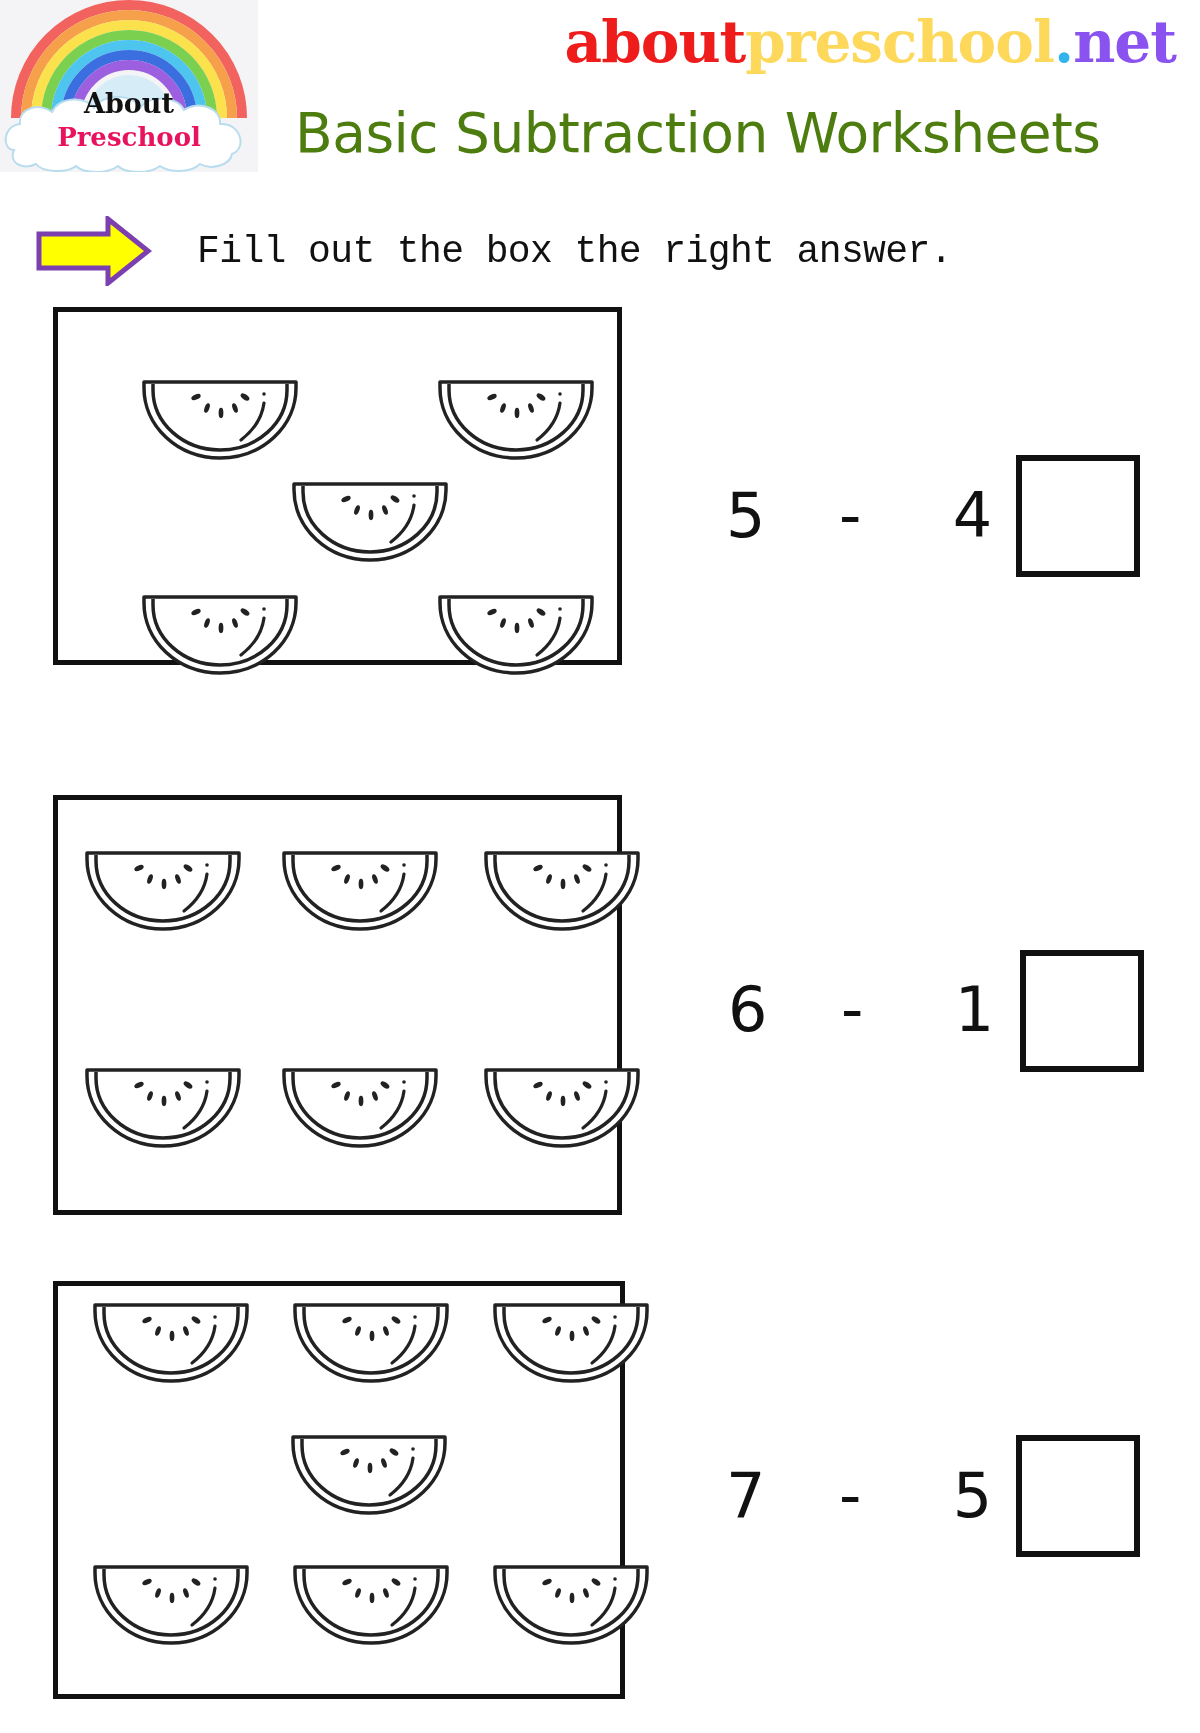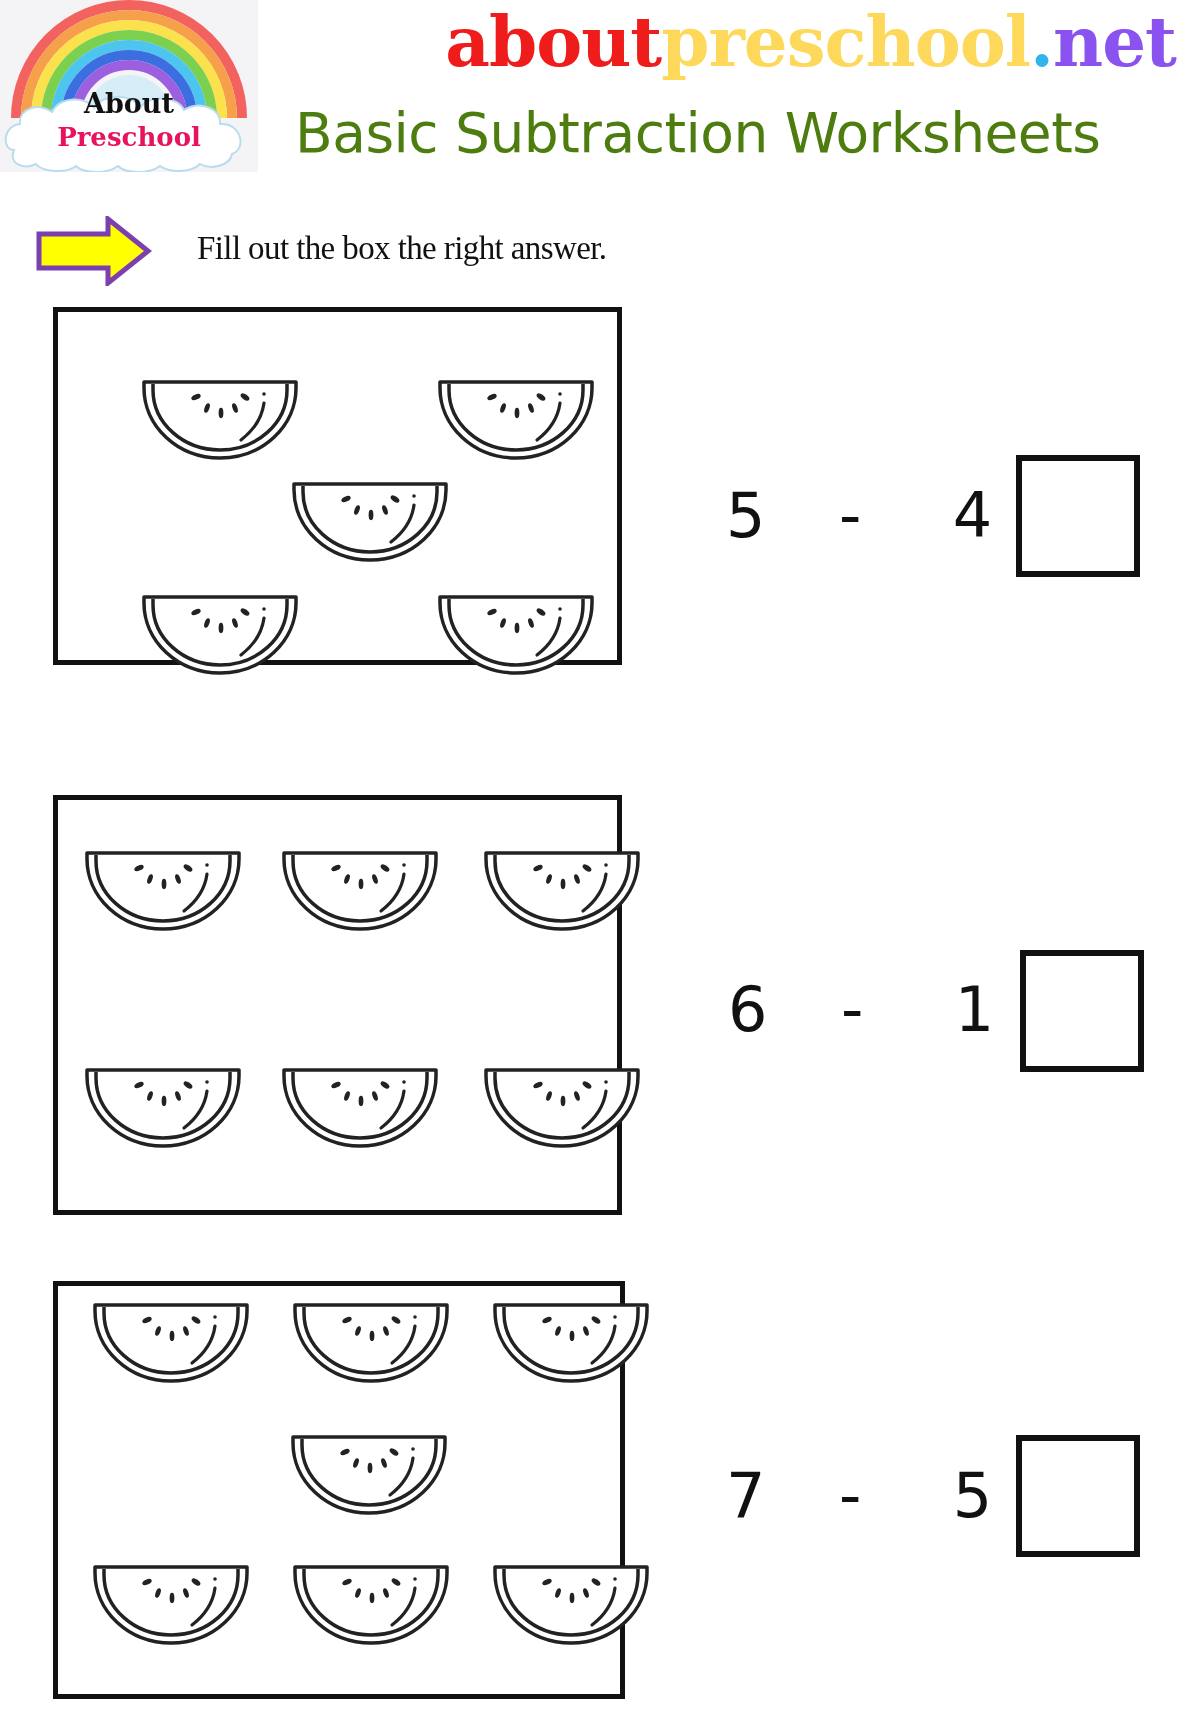--- a/index.html
+++ b/index.html
@@ -5,30 +5,30 @@
   * { box-sizing: border-box; margin: 0; padding: 0; }
   html, body { width: 1200px; height: 1733px; background: #ffffff; overflow: hidden; }
   body { position: relative; font-family: "Liberation Sans", sans-serif; color: #111; }
 
   .logo { position: absolute; left: 0; top: 0; width: 258px; height: 172px; background: #f4f4f6; overflow: hidden; }
   .logo svg { position: absolute; left: 0; top: 0; }
   .logo-text { position: absolute; left: 0; width: 258px; text-align: center; font-family: "DejaVu Serif", serif; font-weight: bold; }
   .logo-about { top: 88px; font-size: 27px; color: #111; }
   .logo-pre { top: 122px; font-size: 26px; color: #e8135e; }
 
-  .site { position: absolute; right: 24px; top: 2px; font-family: "DejaVu Serif", serif; font-weight: bold; font-size: 69px; letter-spacing: -1px; line-height: 80px; white-space: nowrap; text-align: right; }
+  .site { position: absolute; right: 24px; top: 2px; font-family: "DejaVu Serif", serif; font-weight: bold; font-size: 58px; letter-spacing: -1px; line-height: 80px; white-space: nowrap; text-align: right; }
   .site .s-about { color: #ef1c1c; }
   .site .s-pre { color: #fdd85a; }
   .site .s-dot { color: #31b4ec; }
   .site .s-net { color: #8a52ef; }
 
   .title { position: absolute; left: 295px; top: 97px; font-family: "DejaVu Sans", sans-serif; font-size: 55px; color: #4d7c0f; letter-spacing: -0.5px; white-space: nowrap; line-height: 72px; }
 
   .arrow { position: absolute; left: 36px; top: 216px; }
-  .instruction { position: absolute; left: 197px; top: 230px; font-size: 33px; color: #111; font-family: Liberation Serif, serif; letter-spacing: -0.6px; white-space: nowrap; }
+  .instruction { position: absolute; left: 197px; top: 230px; font-size: 38px; color: #111; font-family: Liberation Mono, monospace; letter-spacing: -0.6px; white-space: nowrap; }
 
   .picbox { position: absolute; border: 5px solid #111; background: #fff; }
   .melon { position: absolute; width: 160px; height: 82px; }
 
   .eq { position: absolute; font-family: "DejaVu Sans", sans-serif; font-size: 62px; color: #111; line-height: 70px; }
   .ansbox { position: absolute; border: 6px solid #111; background: #fff; width: 124px; height: 122px; }
 </style>
 </head>
 <body>
 

